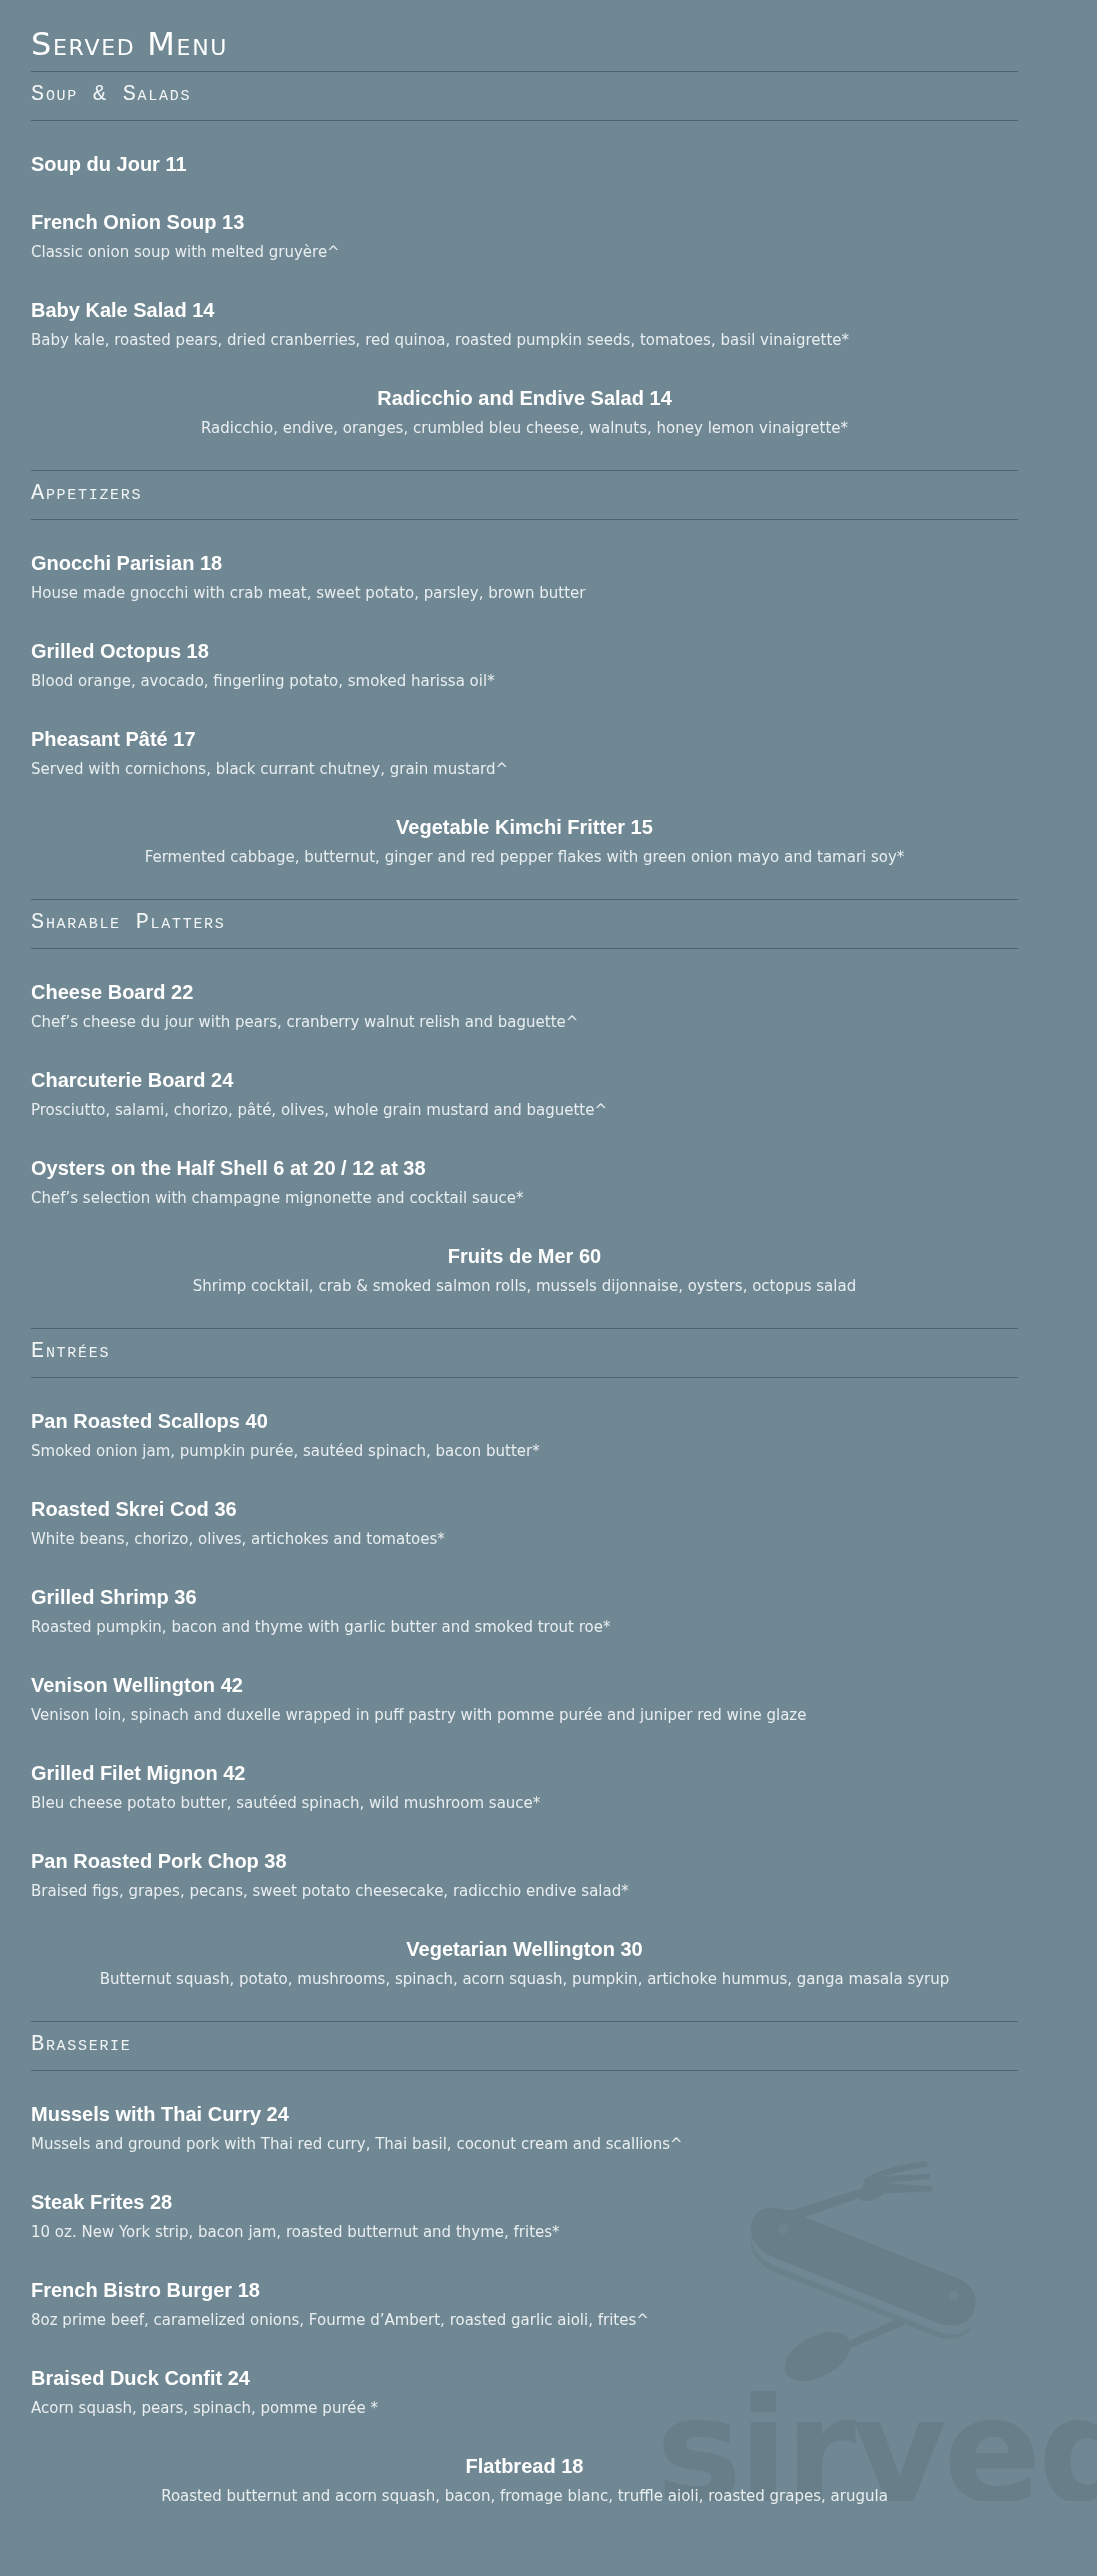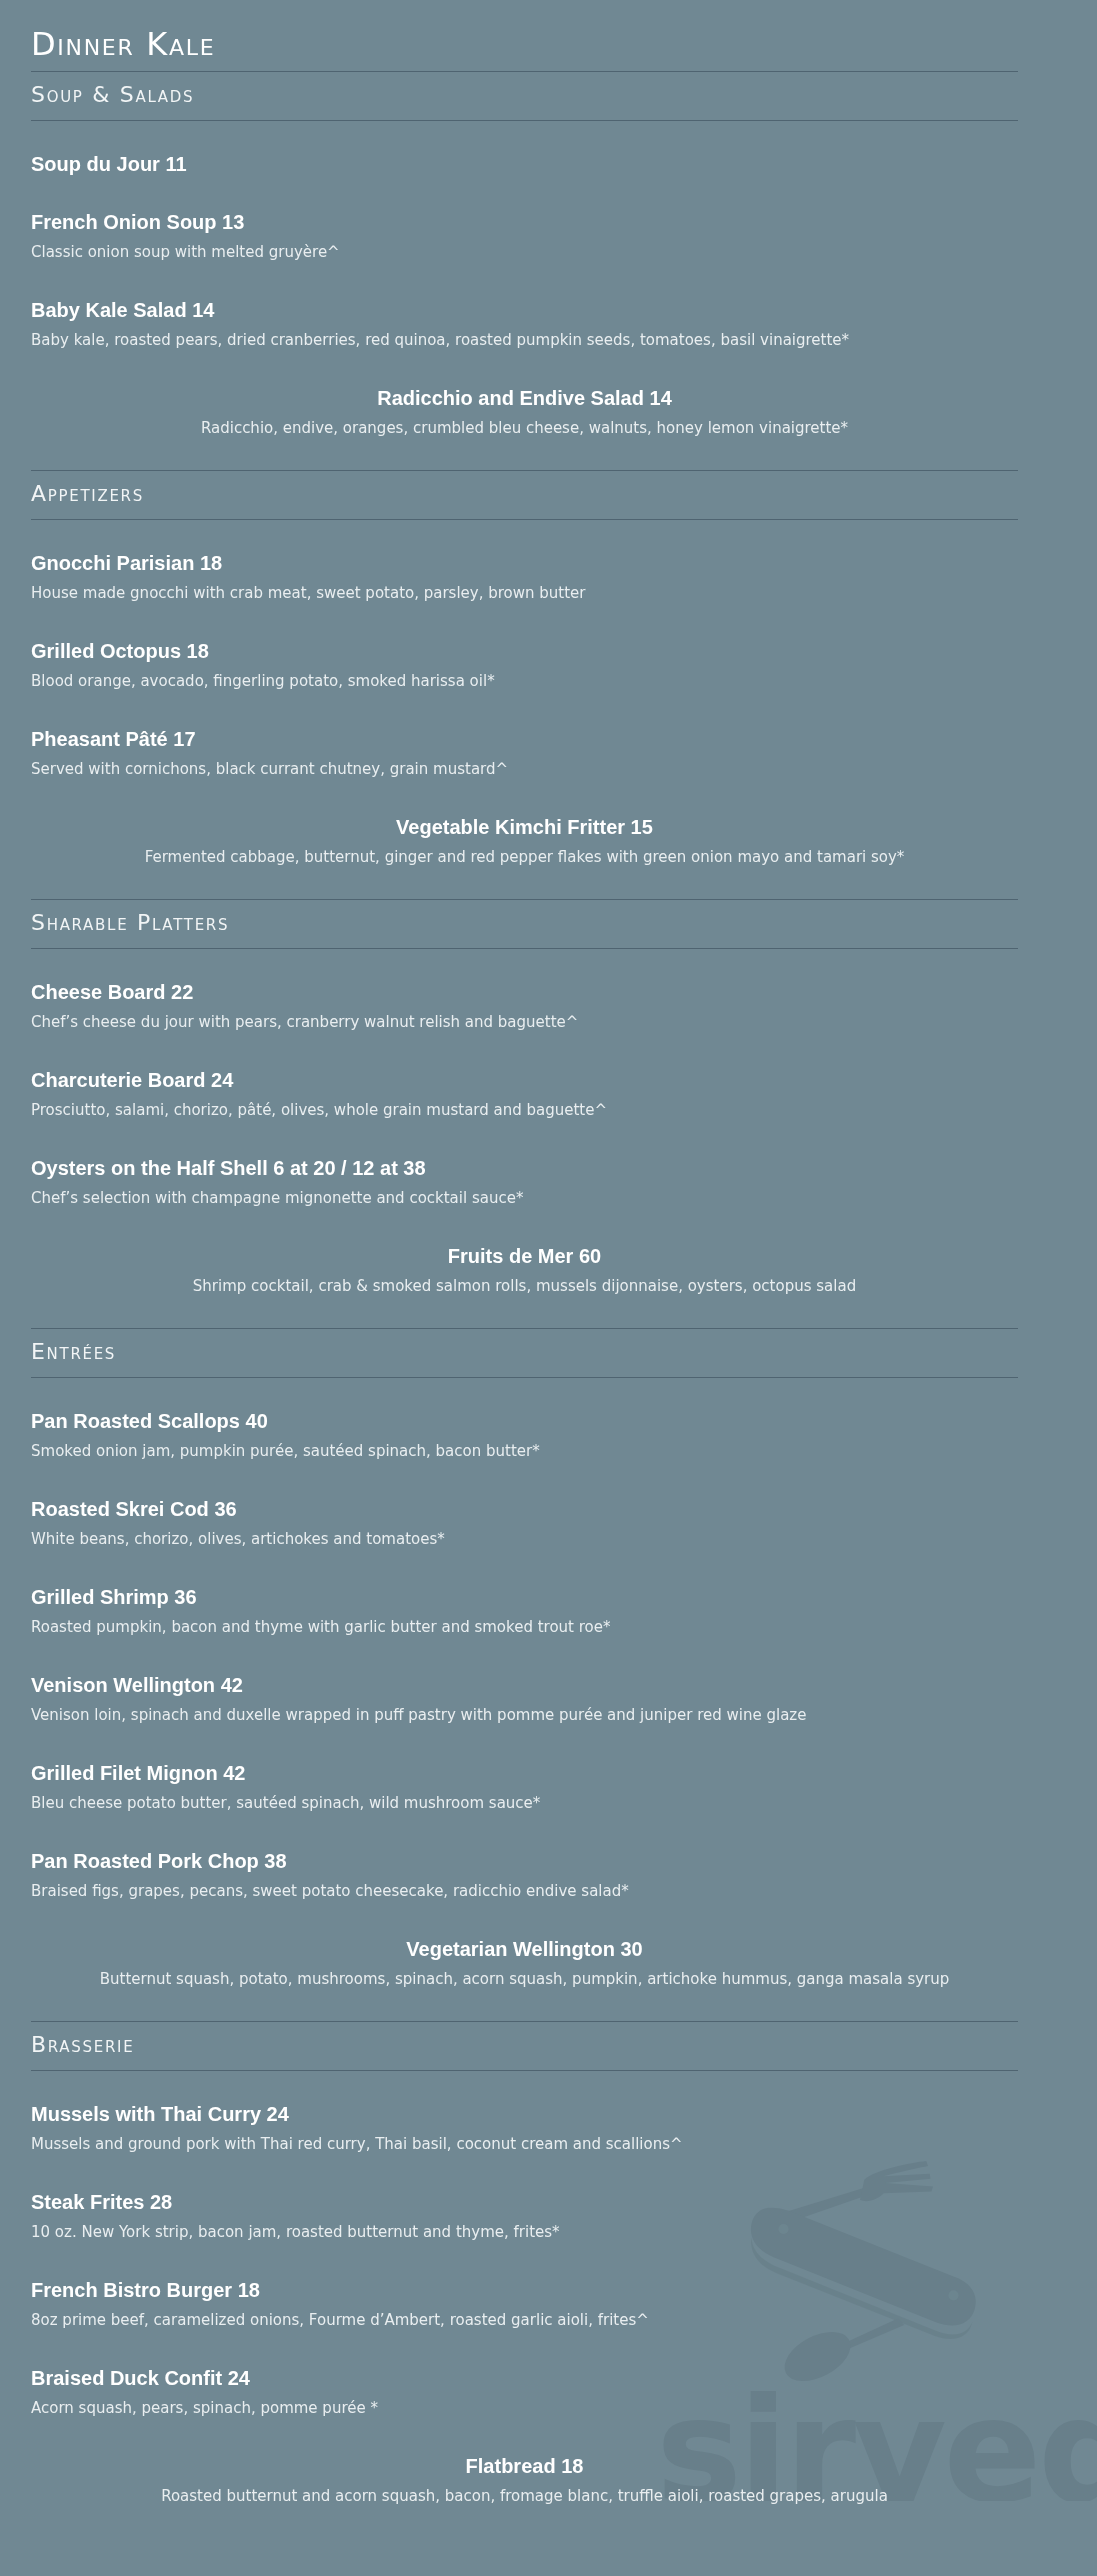--- a/index.html
+++ b/index.html
@@ -27,20 +27,21 @@
     color: #ffffff;
   }
   .section { margin: 0; }
   .section-header {
     border-top: 1.7px solid #4f6471;
     border-bottom: 1.7px solid #4f6471;
     height: 48px;
     box-sizing: content-box;
     display: flex;
     align-items: center;
+    font-family: Liberation Mono, monospace;
   }
   .section-title {
     margin: 0;
     font-weight: normal;
     font-variant: small-caps;
     font-size: 22px;
     letter-spacing: 1.7px;
     color: #f2f5f6;
     line-height: 25.5px;
     position: relative;
@@ -92,21 +93,21 @@
       <circle cx="350" cy="198" r="6" fill="#708893" opacity="0.6"></circle>
 
       <path d="M285 225 L220 255 L224 262 L292 233 Z"></path>
       <ellipse cx="190" cy="270" rx="42" ry="24" transform="rotate(-28 190 270)"></ellipse>
     </g>
     <text x="0" y="440" fill="#687f8a" font-family="'DejaVu Sans', sans-serif" font-weight="bold" font-size="170" letter-spacing="-4">sirved</text>
   </svg>
 </div>
 
 <div class="page">
-  <h1 class="title">Dinner Kale</h1>
+  <h1 class="title">Served Menu</h1>
 
   <section class="section">
     <div class="section-header">
       <h2 class="section-title">Soup &amp; Salads</h2>
     </div>
     <div class="items">
       <div class="item">
         <span class="item-name">Soup du Jour 11</span>
       </div>
       <div class="item">

